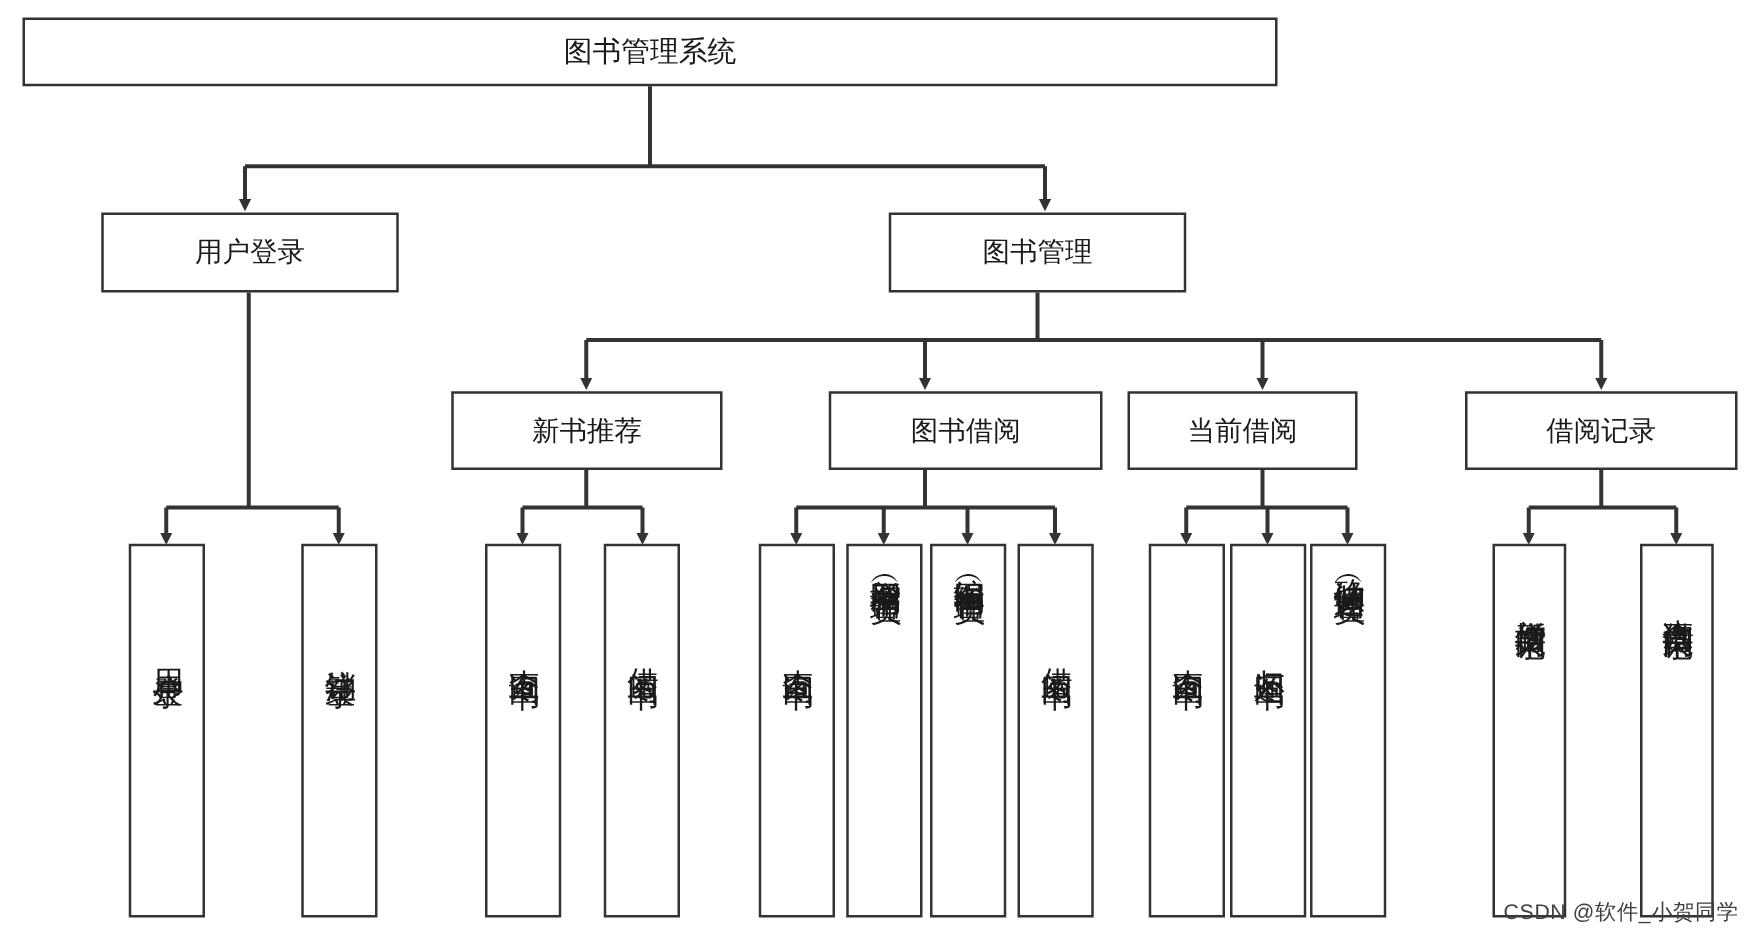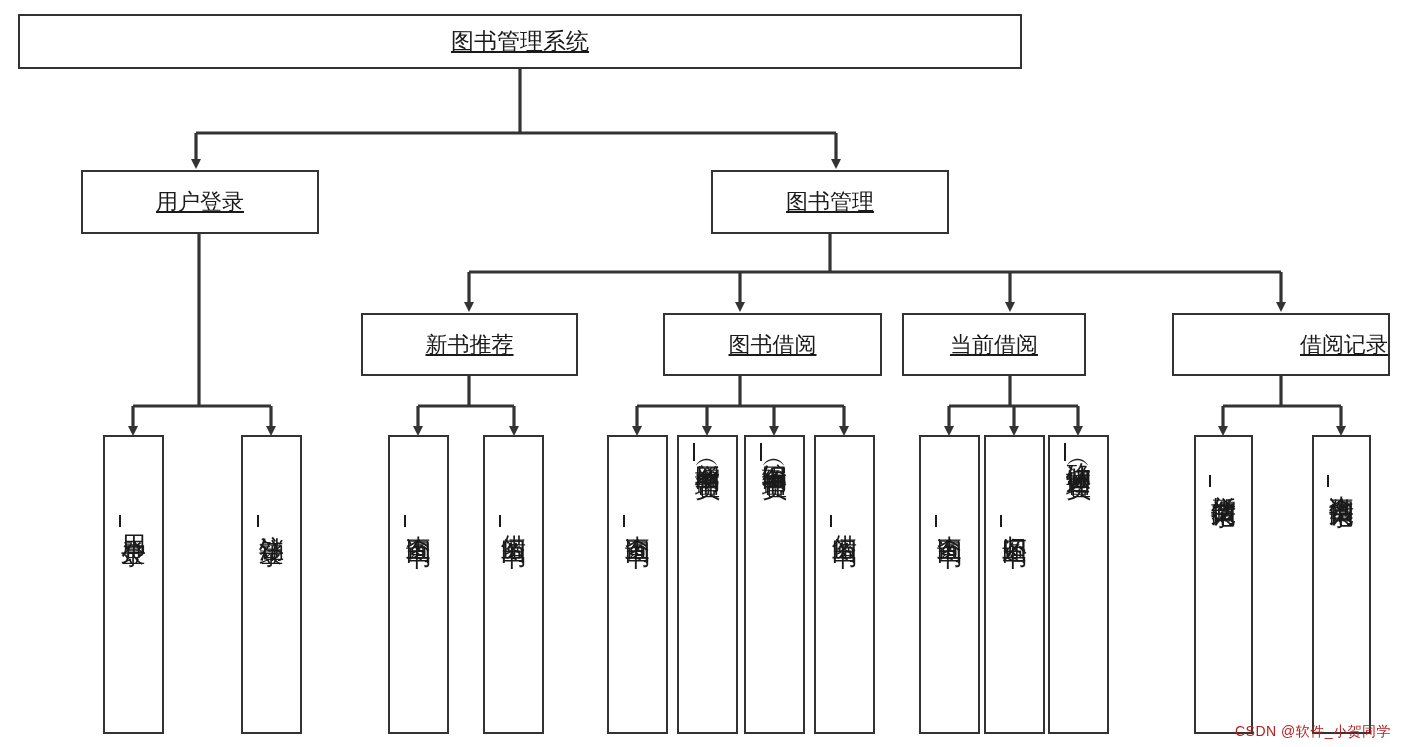--- a/index.html
+++ b/index.html
@@ -32,21 +32,20 @@
     display: flex;
     align-items: center;
     justify-content: center;
     color: #1a1a1a;
   }
   .node .label {
     display: block;
     text-align: center;
     line-height: 1.18;
     white-space: nowrap;
-    text-decoration: underline;
   }
   .node-h .label {
     font-size: 22px;
   }
   .node-root .label {
     font-size: 23px;
   }
   .node-v {
     align-items: flex-start;
     justify-content: center;
@@ -59,22 +58,22 @@
     letter-spacing: 3px;
     line-height: 1;
   }
   .node-v.tall .label {
     letter-spacing: 2px;
   }
   .watermark {
     position: absolute;
     right: 14px;
     bottom: 6px;
-    font-size: 14px;
-    color: #b91c1c;
+    font-size: 17px;
+    color: #404040;
     white-space: nowrap;
     letter-spacing: 0.5px;
   }
 </style>
 </head>
 <body>
 
 <div id="canvas">
 
   <svg class="svg-layer" viewBox="0 0 1405 747">
@@ -140,21 +139,21 @@
 
   <div class="node node-h" style="left:711px; top:170px; width:238px; height:64px;">
     <span class="label">图书管理</span>
   </div>
   <div class="node node-h" style="left:663px; top:313px; width:219px; height:63px;">
     <span class="label">图书借阅</span>
   </div>
   <div class="node node-h" style="left:902px; top:313px; width:184px; height:63px;">
     <span class="label">当前借阅</span>
   </div>
-  <div class="node node-h" style="left:1172px; top:313px; width:218px; height:63px;justify-content:flex-end;">
+  <div class="node node-h" style="left:1172px; top:313px; width:218px; height:63px;">
     <span class="label">借阅记录</span>
   </div>
 
   <div class="node node-v" style="left:103px; top:435px; width:61px; height:299px; padding-top:78px;">
     <span class="label">用户登录</span>
   </div>
   <div class="node node-v" style="left:241px; top:435px; width:61px; height:299px; padding-top:78px;">
     <span class="label">注销登录</span>
   </div>
 

